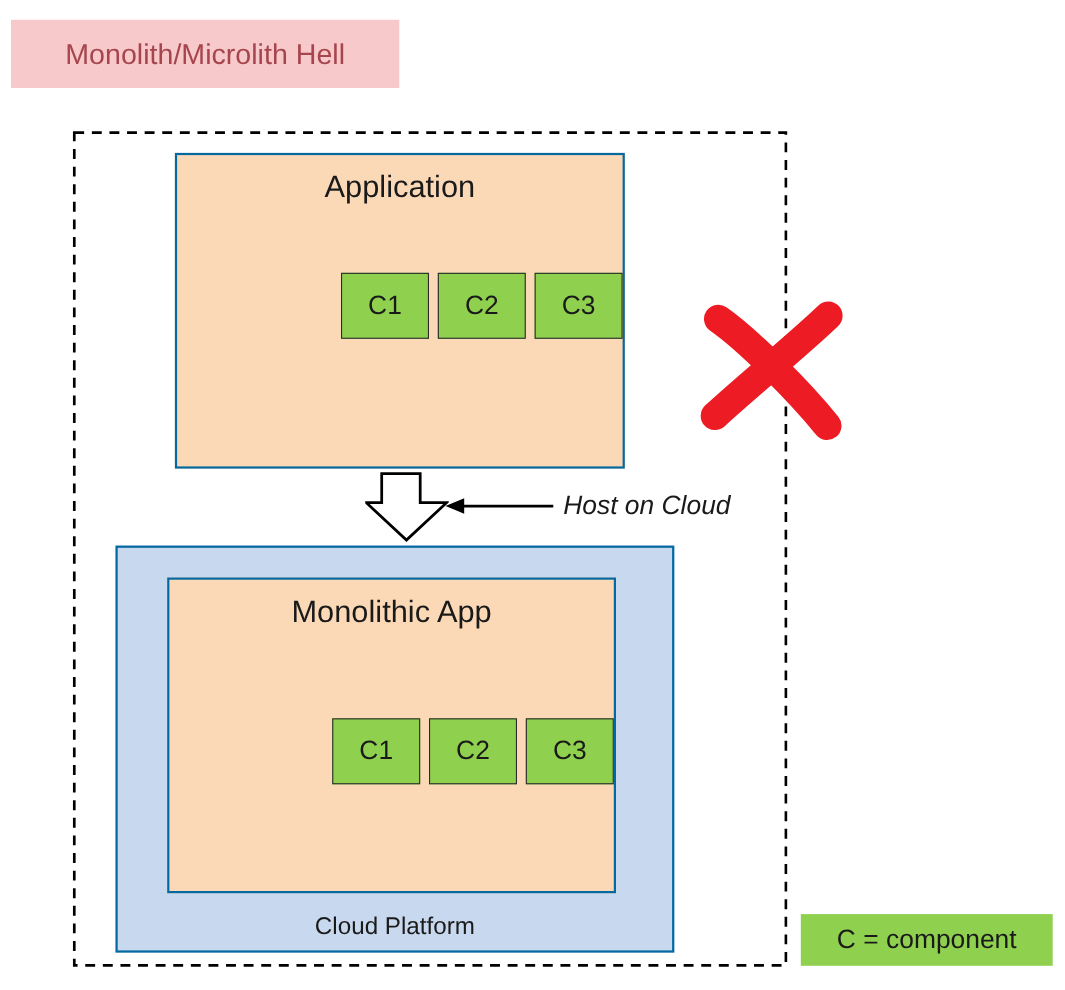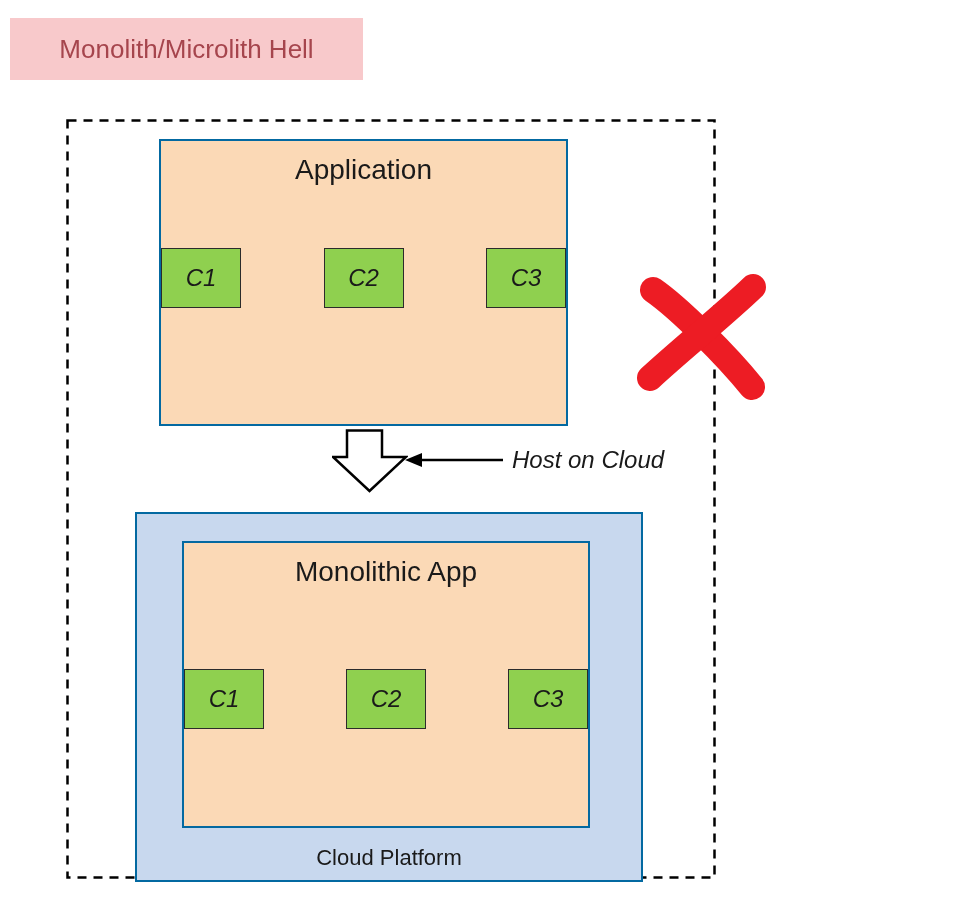--- a/index.html
+++ b/index.html
@@ -38,37 +38,36 @@
   
   .solid-box {
     position: absolute;
     border: 2px solid #0369a1;
     z-index: 2;
   }
   .peach { background: #fbd9b6; }
   .blue  { background: #c8d8ee; }
 
   .app-box  { left: 159px; top: 139px; width: 409px; height: 287px; }
-  .cloud-box { left: 105px; top: 512px; width: 508px; height: 370px; margin-left: 30px; }
+  .cloud-box { left: 105px; top: 496px; width: 508px; height: 370px; }
   .mono-box { left: 45px;  top: 27px;  width: 408px; height: 287px; }
 
   .box-title {
     width: 100%;
     text-align: center;
     padding-top: 13px;
     font-size: 28px;
   }
 
   .comp-row {
     position: absolute;
     left: 0; width: 100%;
     display: flex;
-    justify-content: space-between;
-    gap: 20px;
-    font-style: italic;
+    justify-content: flex-end;
+    gap: 8px;
   }
   .comp-row.row-app  { top: 107px; }
   .comp-row.row-mono { top: 126px; }
   .comp {
     width: 80px; height: 60px;
     background: #8fd04f;
     border: 1.5px solid #2b2b2b;
     display: flex; align-items: center; justify-content: center;
     font-size: 24px;
   }
@@ -175,14 +174,17 @@
           <span>C2</span>
         </div>
         <div class="comp">
           <span>C3</span>
         </div>
       </div>
     </div>
     <div class="cloud-label">Cloud Platform</div>
   </div>
 
+  <div class="legend">
+    <span>C = component</span>
+  </div>
 
 </div>
 
 </body></html>

